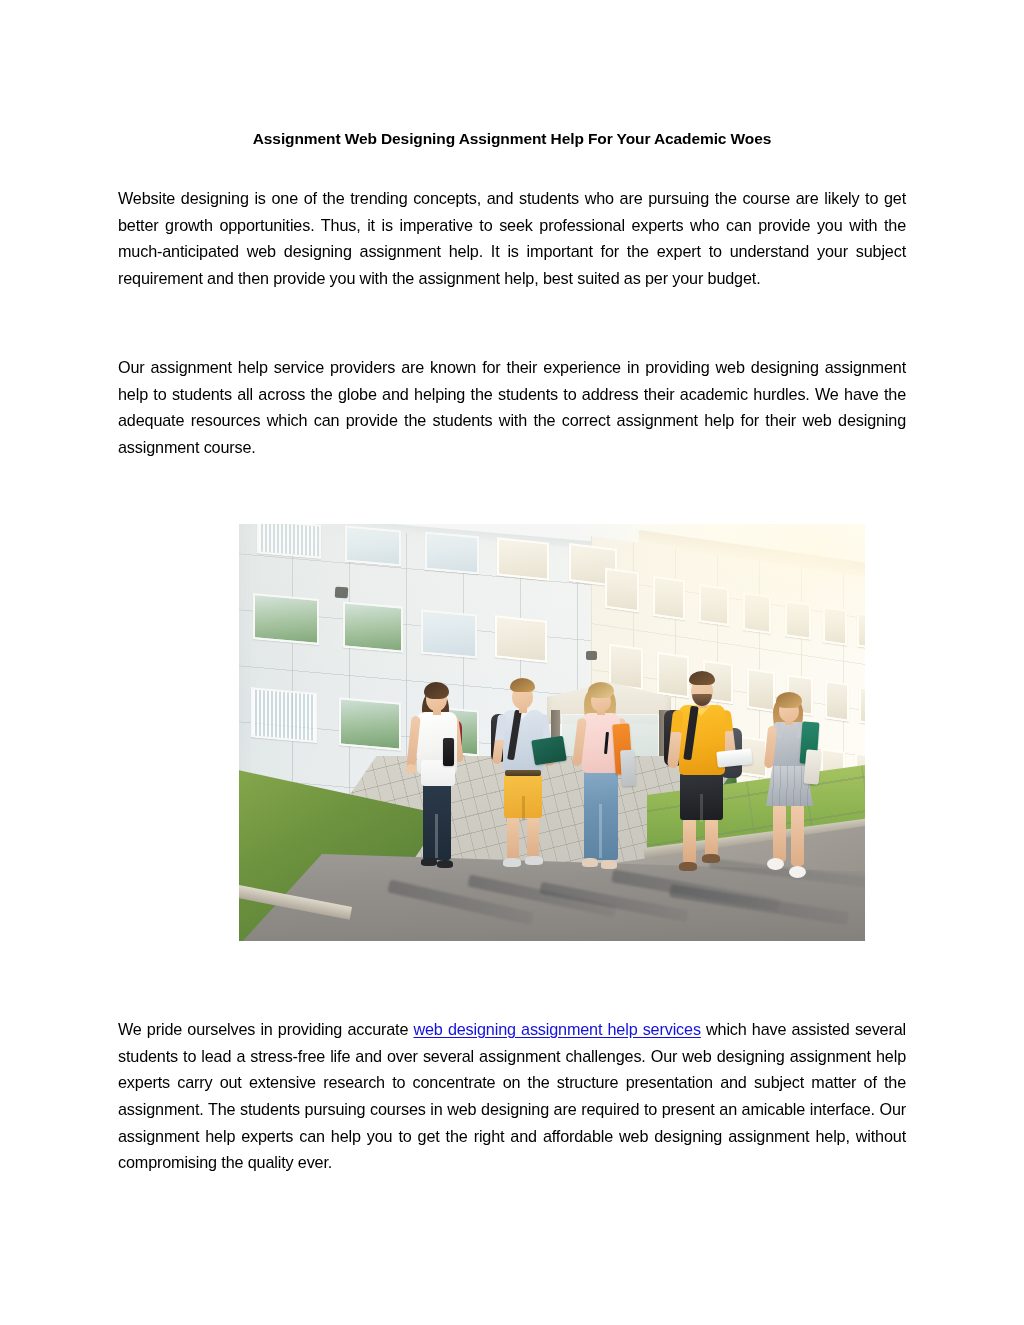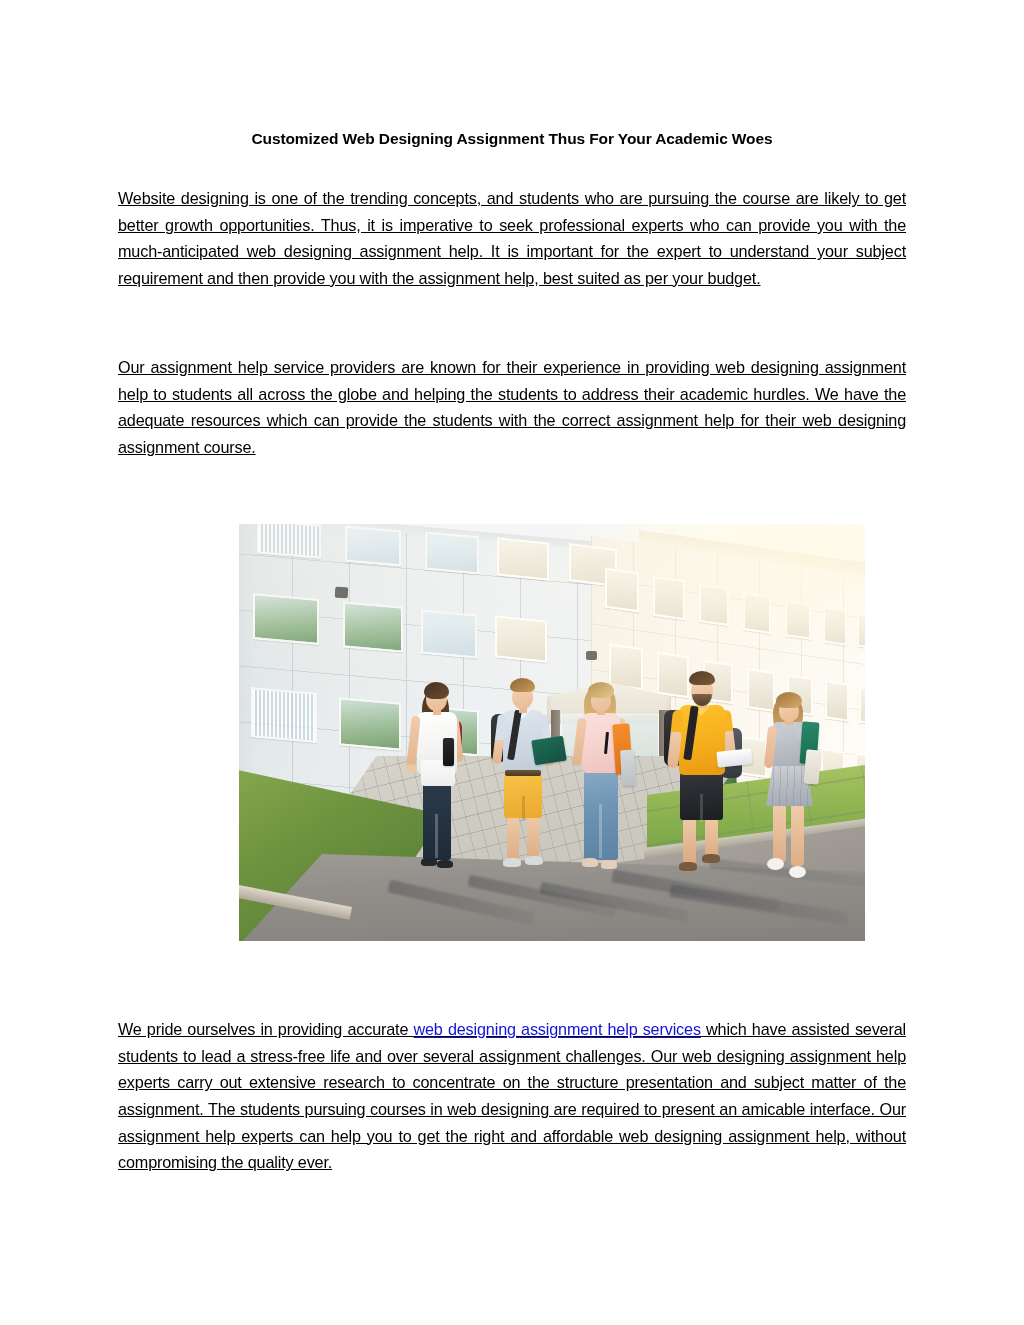--- a/index.html
+++ b/index.html
@@ -36,21 +36,20 @@
 
   .para {
     position: absolute;
     left: 118px;
     width: 788px;
     font-size: 16.2px;
     line-height: 26.6px;
     text-align: justify;
     letter-spacing: -0.15px;
     word-spacing: 0px;
-    text-decoration: underline;
   }
   .para-1 { top: 169px; }
   .para-2 { top: 338px; }
   .para-3 { top: 1000px; }
 
   .doc-link {
     color: #1111dd;
     text-decoration: underline;
     text-underline-offset: 2px;
   }
@@ -377,21 +376,21 @@
       radial-gradient(ellipse 50% 40% at 92% 6%, rgba(255,248,225,0.72) 0%, rgba(255,248,225,0) 70%),
       linear-gradient(180deg, rgba(255,252,240,0.18) 0%, rgba(255,252,240,0) 45%);
     pointer-events: none;
   }
 </style>
 </head>
 <body>
 
 <div class="page">
 
-  <h1 class="doc-title">Customized Web Designing Assignment Thus For Your Academic Woes</h1>
+  <h1 class="doc-title">Assignment Web Designing Assignment Help For Your Academic Woes</h1>
 
   <p class="para para-1">Website designing is one of the trending concepts, and students who are pursuing the course are likely to get better growth opportunities. Thus, it is imperative to seek professional experts who can provide you with the much-anticipated web designing assignment help. It is important for the expert to understand your subject requirement and then provide you with the assignment help, best suited as per your budget.</p>
 
   <p class="para para-2">Our assignment help service providers are known for their experience in providing web designing assignment help to students all across the globe and helping the students to address their academic hurdles. We have the adequate resources which can provide the students with the correct assignment help for their web designing assignment course.</p>
 
   <figure class="photo">
     <div class="sky"></div>
 
     <div class="roof-l"></div>
     <div class="bldg-left"></div>

